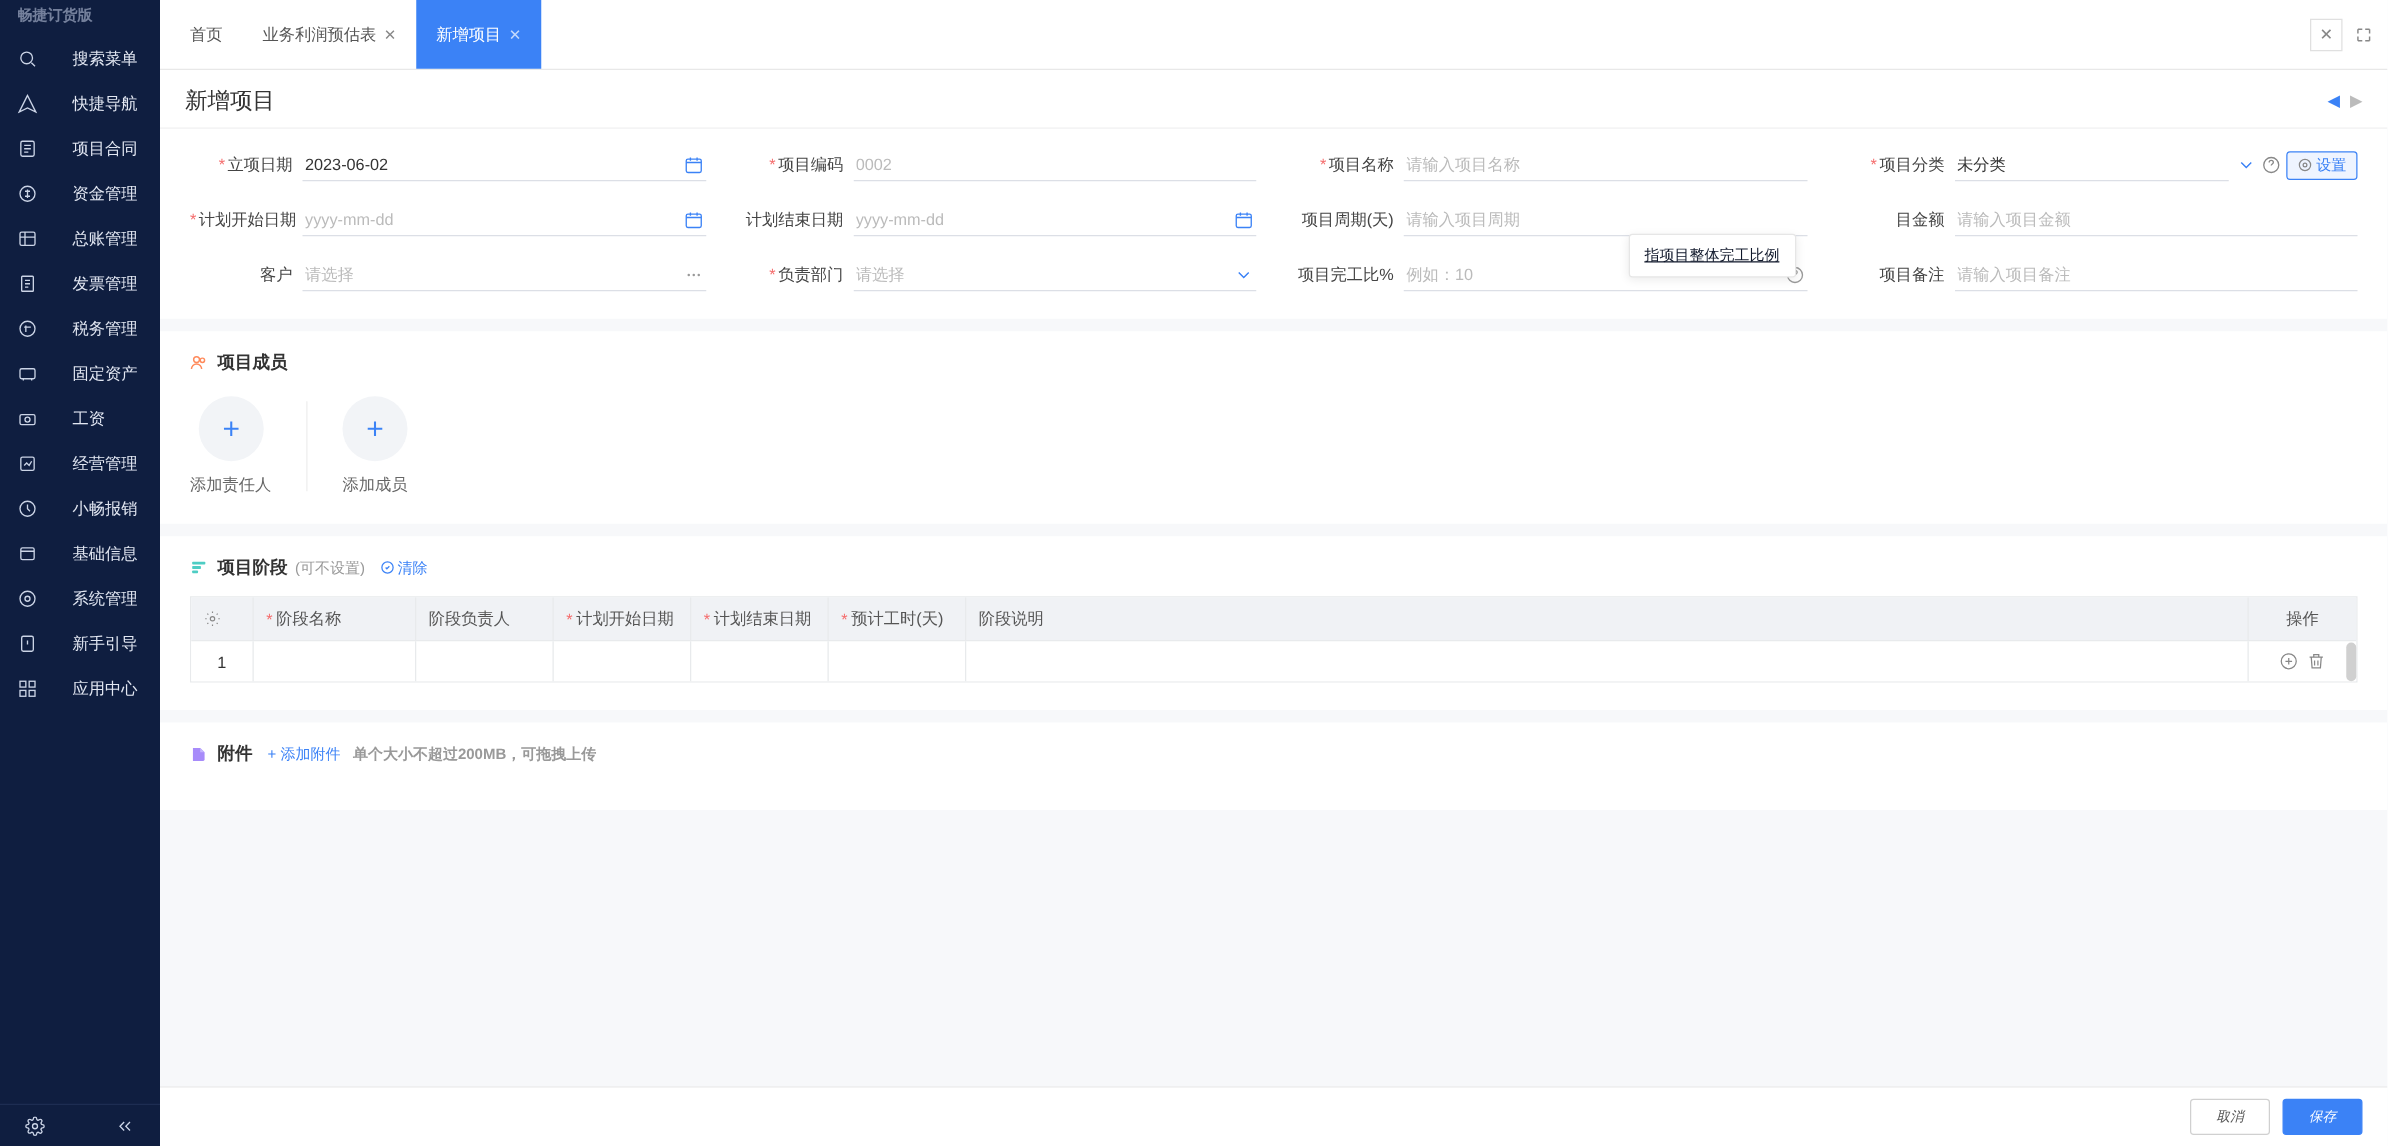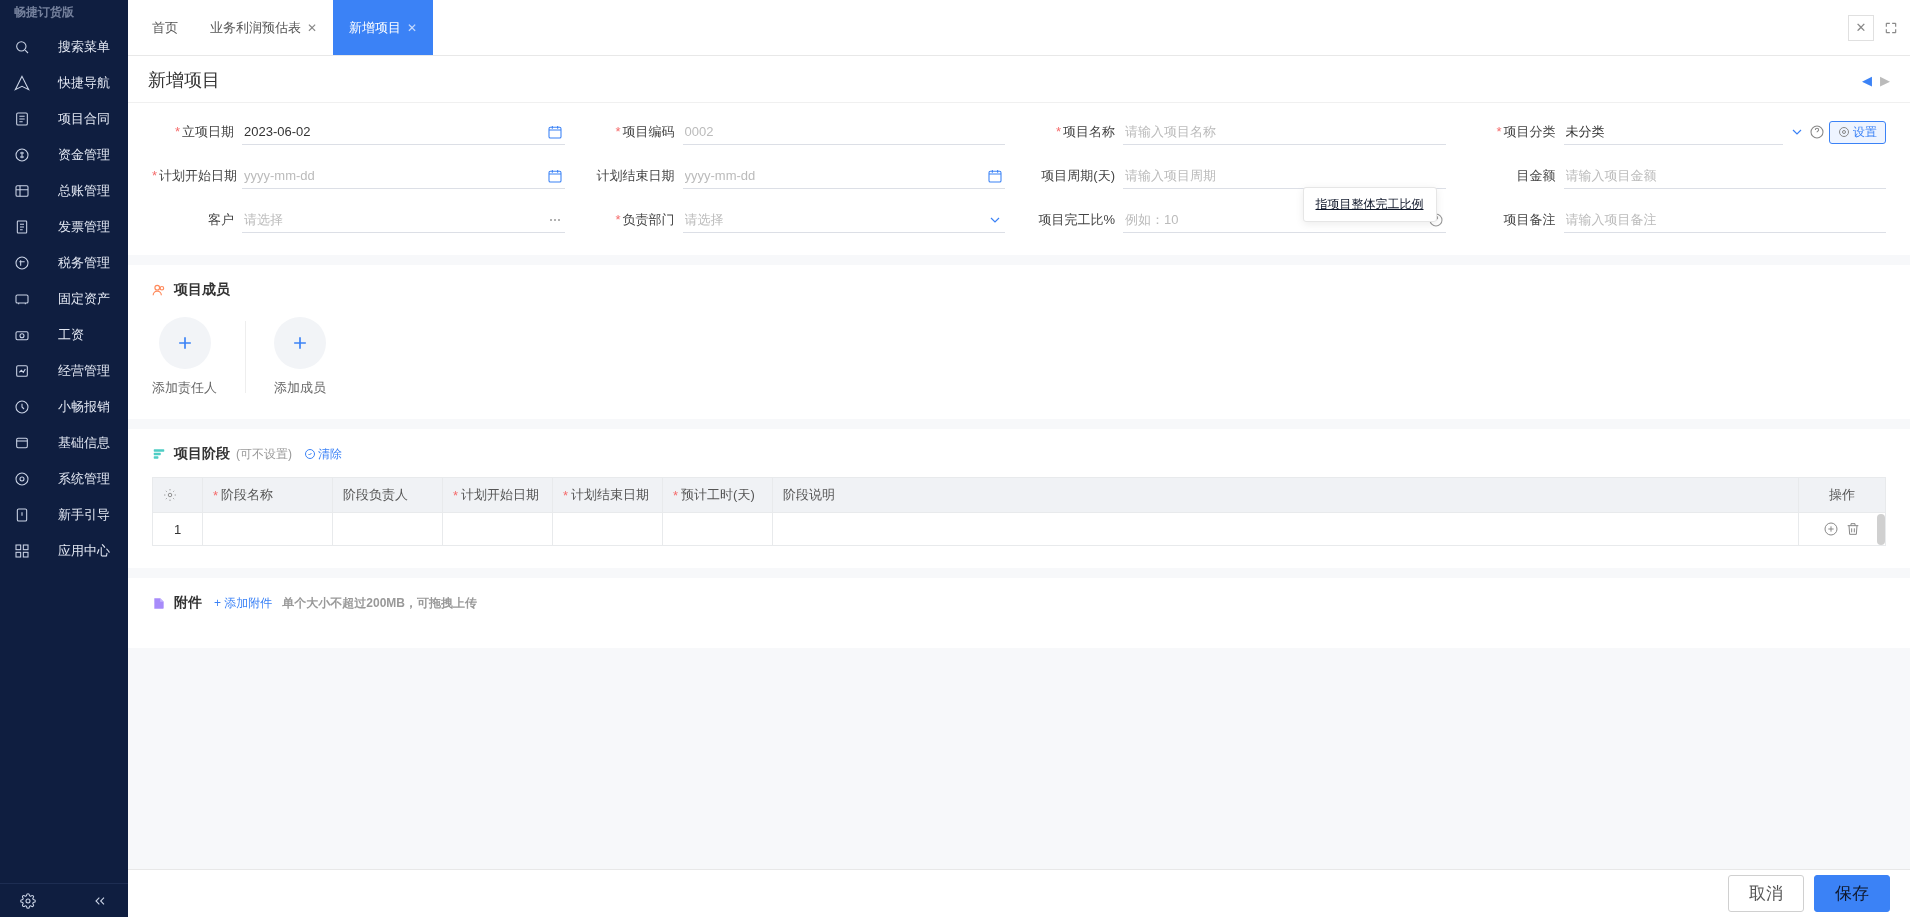--- a/index.html
+++ b/index.html
@@ -80,22 +80,22 @@
   .stage-row { background: #fff; border-top: 1px solid #e8eaec; }
   .req-star { color: #f56c6c; margin-right: 3px; }
   .row-actions svg { width: 16px; height: 16px; stroke: #888; fill: none; stroke-width: 1.5; cursor: pointer; margin: 0 3px; }
   .table-scroll-thumb { position: absolute; right: 0; top: 36px; bottom: 0; width: 8px; background: #d0d0d0; border-radius: 4px; }
 
   
   .attach-note { font-size: 12px; color: #999; margin-left: 10px; }
 
   
   .footer { height: 48px; border-top: 1px solid #e8e8e8; display: flex; align-items: center; justify-content: flex-end; padding: 0 20px; gap: 10px; background: #fff; }
-  .btn { padding: 6px 20px; font-size: 17px; border-radius: 3px; cursor: pointer; border: 1px solid #d0d0d0; background: #fff; color: #555; }
-  .btn.primary { background: #3b82f6; border-color: #3b82f6; color: #0f172a; }
+  .btn { padding: 6px 20px; font-size: 11px; border-radius: 3px; cursor: pointer; border: 1px solid #d0d0d0; background: #fff; color: #555; font-style: italic; }
+  .btn.primary { background: #3b82f6; border-color: #3b82f6; color: #ffffff; }
 </style>
 </head>
 <body>
 
 <div class="app">
 
   <aside class="sidebar">
     <div class="sidebar-title">畅捷订货版</div>
     <div class="side-items" id="side-items">
         <div class="side-item">

